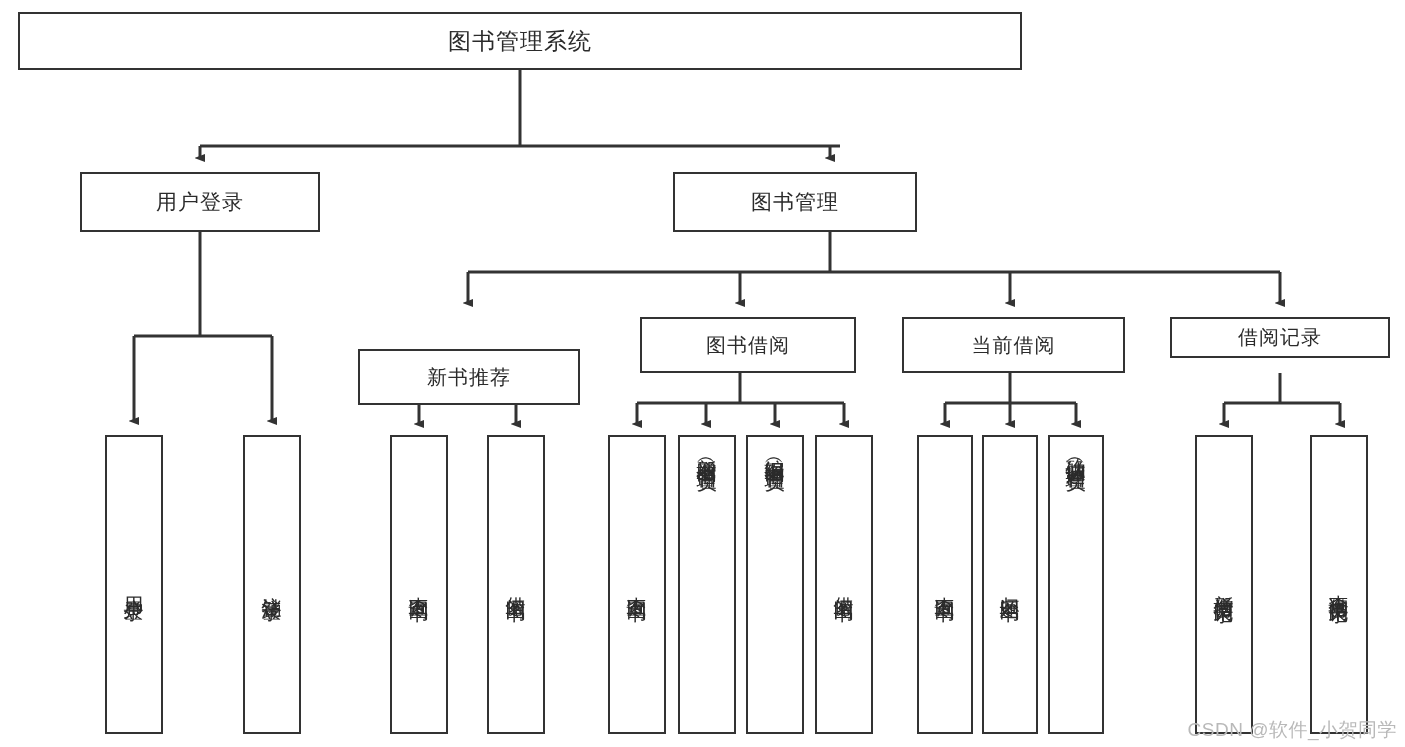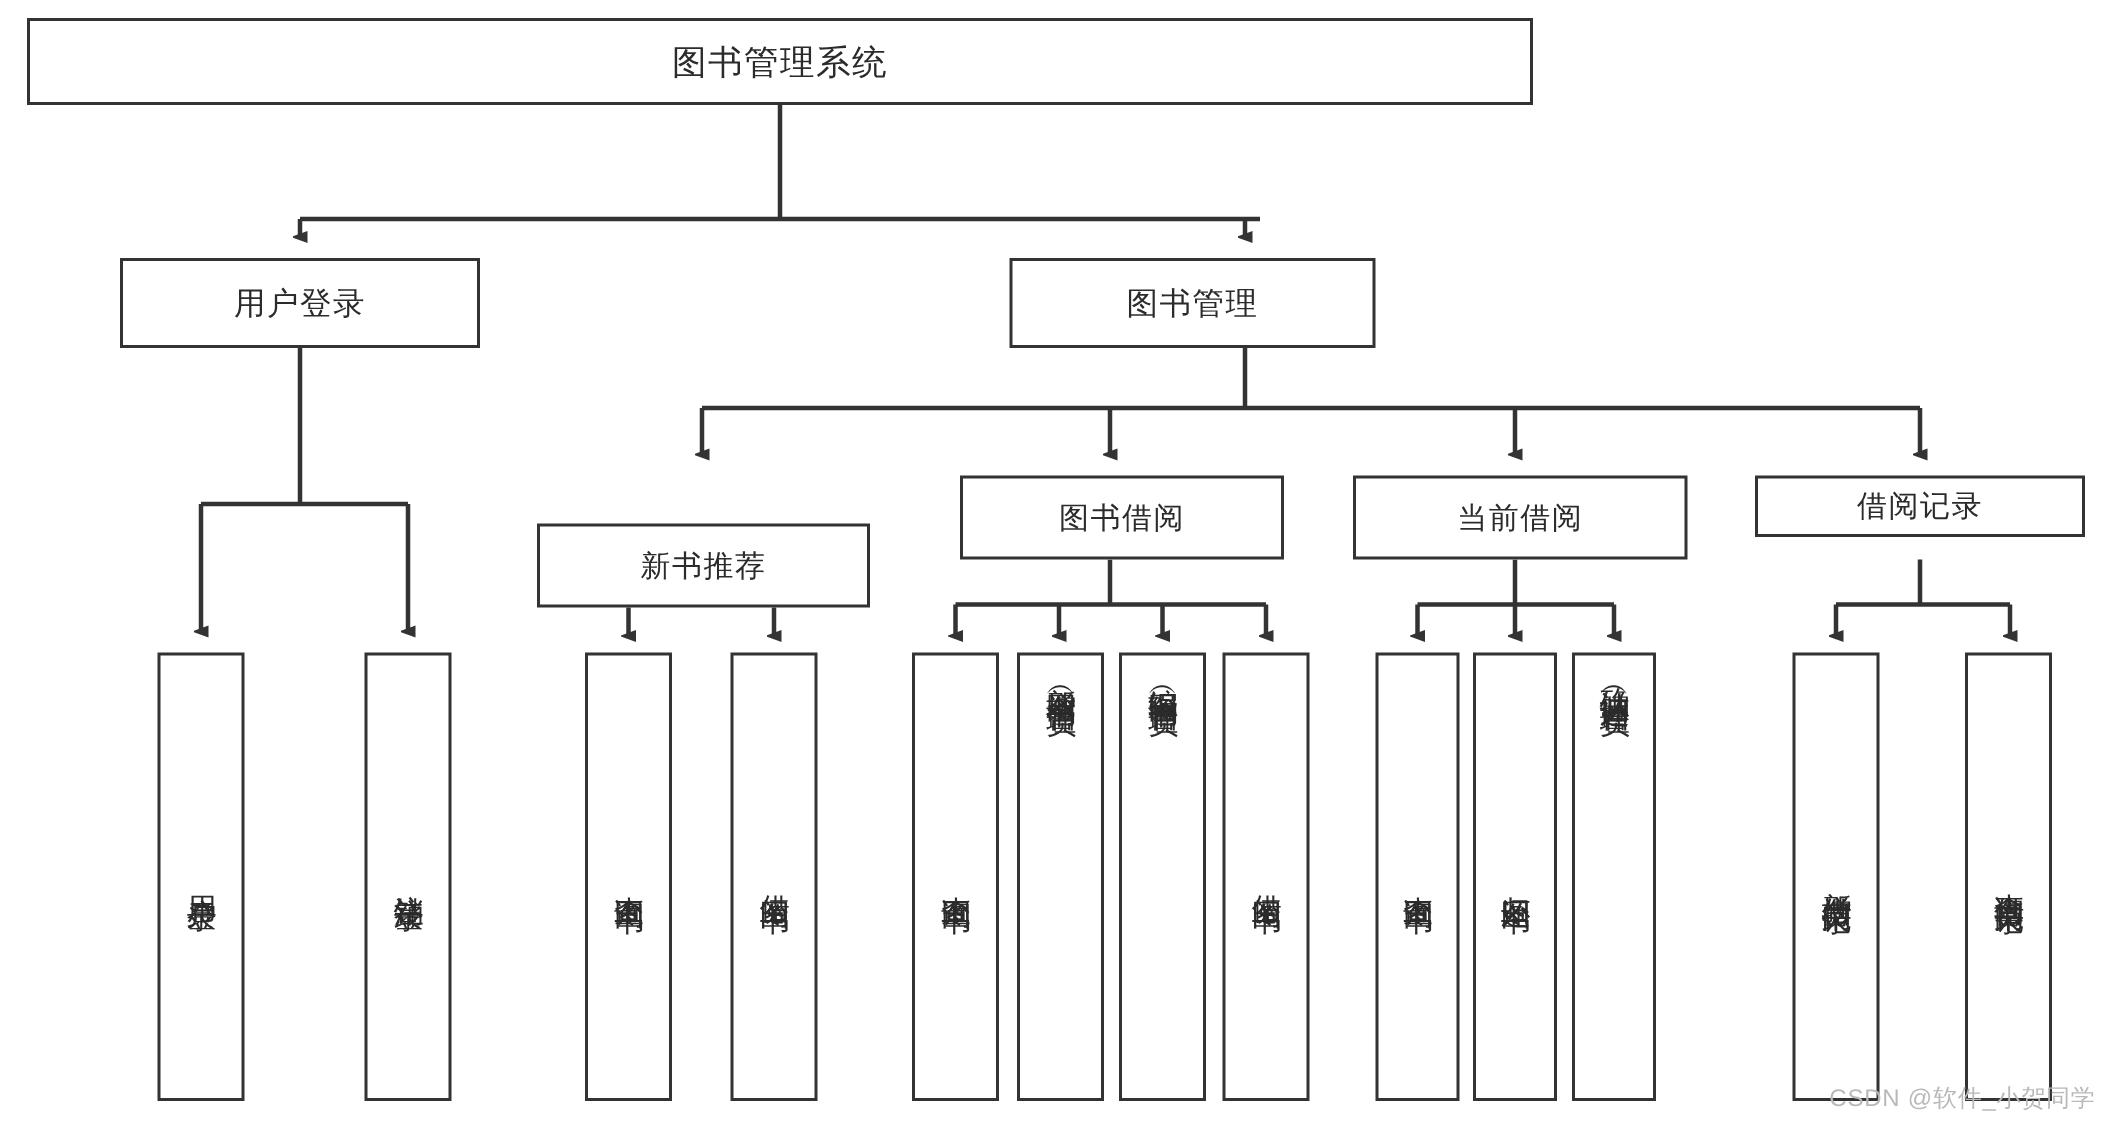--- a/index.html
+++ b/index.html
@@ -65,21 +65,21 @@
   }
   .hlabel {
     white-space: nowrap;
     letter-spacing: 1px;
     color: #2b2b2b;
   }
   #watermark {
     position: absolute;
     right: 8px;
     bottom: 4px;
-    font-size: 16px;
+    font-size: 19px;
     color: #b9b9b9;
     letter-spacing: 0.5px;
     white-space: nowrap;
     pointer-events: none;
   }
 </style>
 </head>
 <body>
 
 <div id="diagram-root">

